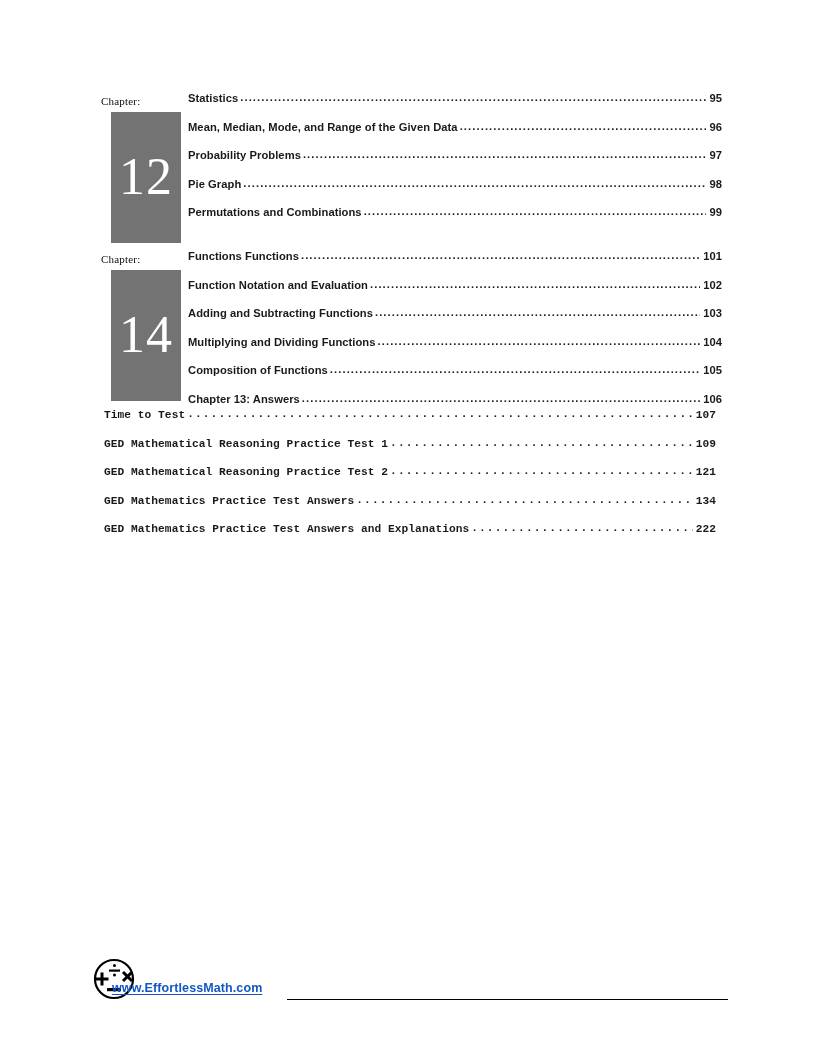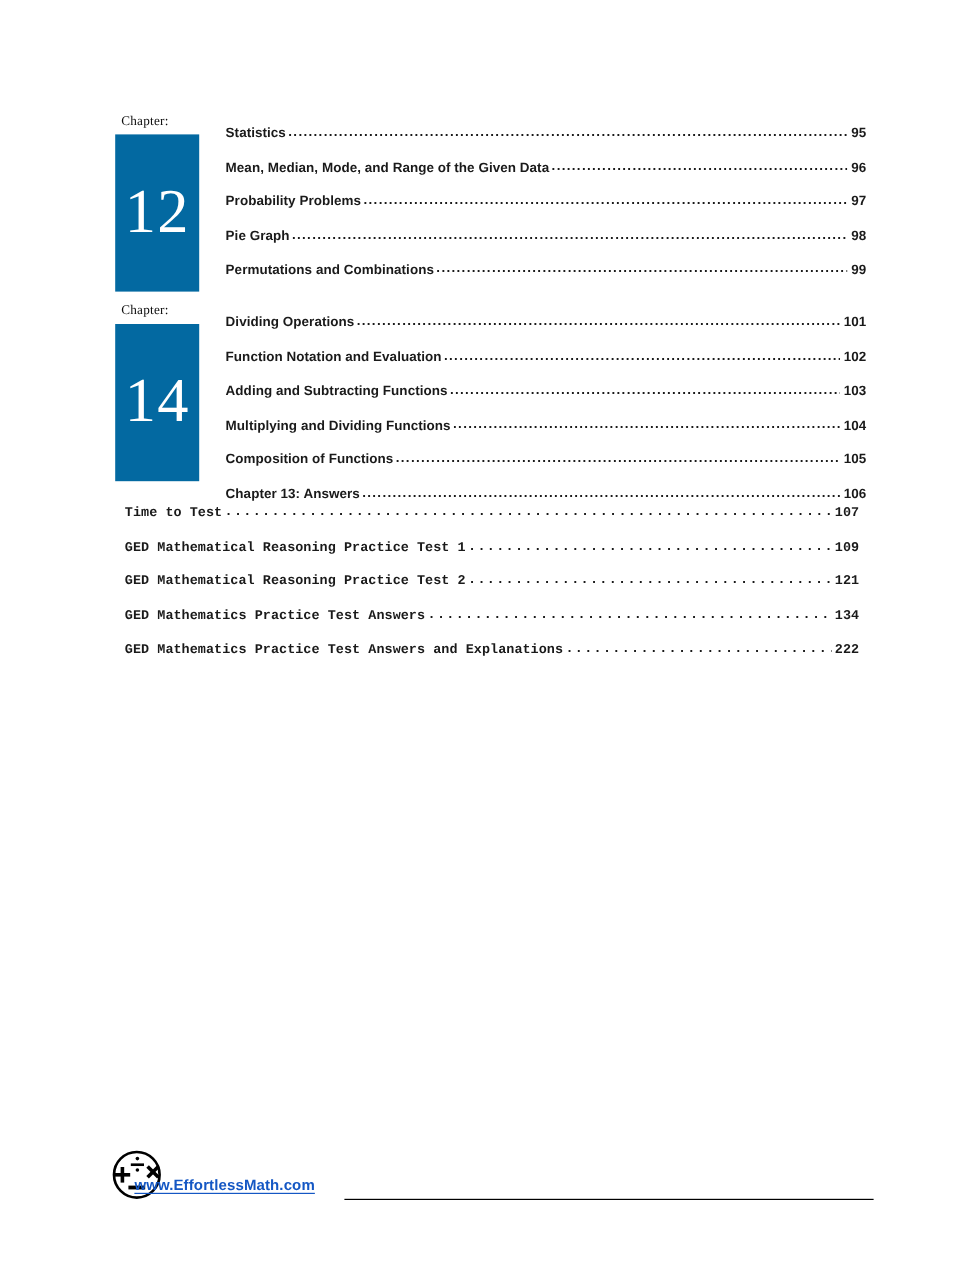--- a/index.html
+++ b/index.html
@@ -44,23 +44,23 @@
     font-weight: 400;
     letter-spacing: 0.2px;
     color: #0d0d0d;
     line-height: 18px;
     white-space: nowrap;
     text-align: left;
     padding-left: 5px;
   }
   .chapter-tile {
     margin-top: 2px;
-    background: #0369a1;
+    background: #737373;
     width: 70px;
-    margin-left: 0;
+    margin-left: 15px;
     display: flex;
     align-items: center;
     justify-content: center;
   }
   .chapter-num {
     font-family: "Liberation Serif", serif;
     font-weight: 400;
     font-size: 52px;
     line-height: 52px;
     color: #ffffff;
@@ -102,21 +102,20 @@
     color: #1a1a1a;
   }
   .toc-leader::before {
     content: "........................................................................................................................................................";
   }
   .toc-page {
     flex: 0 0 auto;
     text-align: left;
     padding-left: 3px;
     font-weight: bold;
-    margin-top: 13px;
   }
 
   
   #footer {
     position: absolute;
     left: 0;
     top: 950px;
     width: 816px;
     height: 70px;
     text-align: center;
@@ -192,21 +191,21 @@
 
   <div class="chapter-group" id="group-1" style="top:250px;">
     <div class="chapter-rail">
       <div class="chapter-word">Chapter:</div>
       <div class="chapter-tile" id="tile-1" style="height:131px;">
         <span class="chapter-num">14</span>
       </div>
     </div>
     <div class="entries indented" id="entries-1">
         <div class="toc-row">
-          <span class="toc-title">Dividing Operations</span>
+          <span class="toc-title">Functions Functions</span>
           <span class="toc-leader"></span>
           <span class="toc-page">101</span>
         </div>
         <div class="toc-row">
           <span class="toc-title">Function Notation and Evaluation</span>
           <span class="toc-leader"></span>
           <span class="toc-page">102</span>
         </div>
         <div class="toc-row">
           <span class="toc-title">Adding and Subtracting Functions</span>

